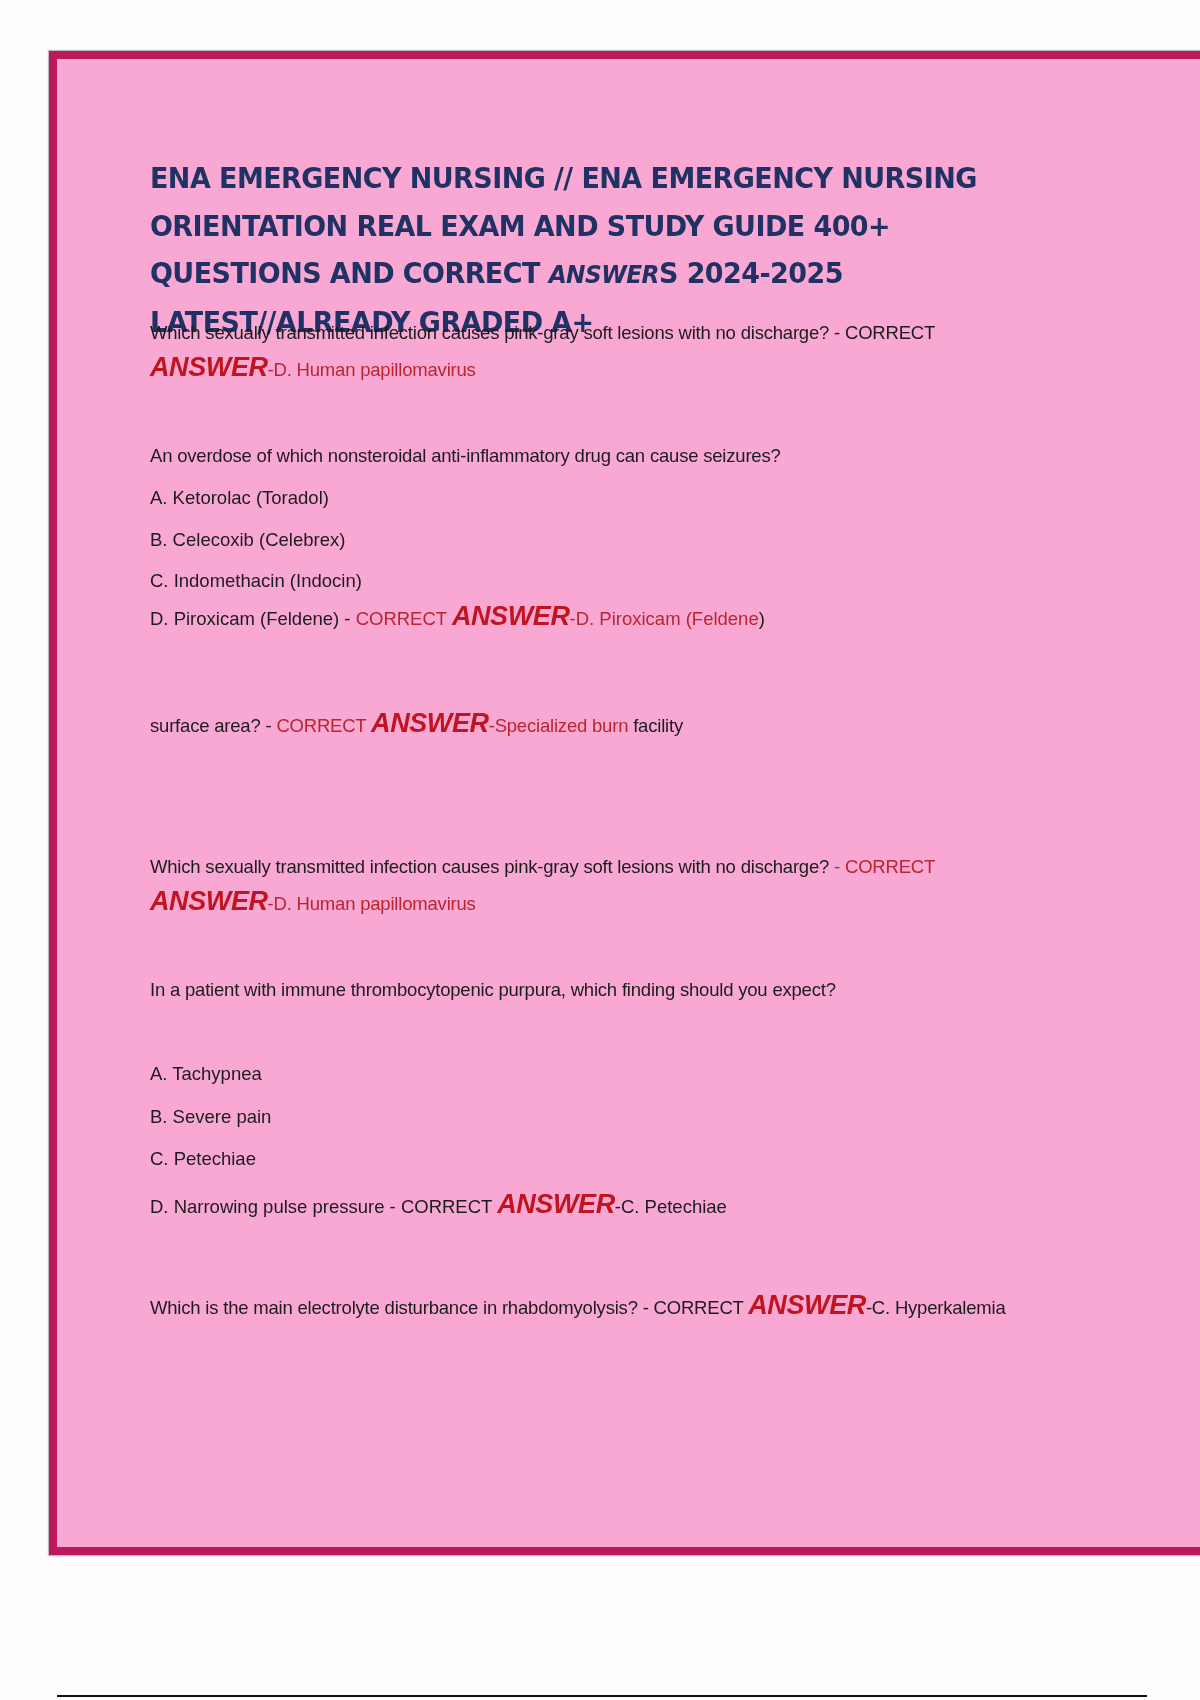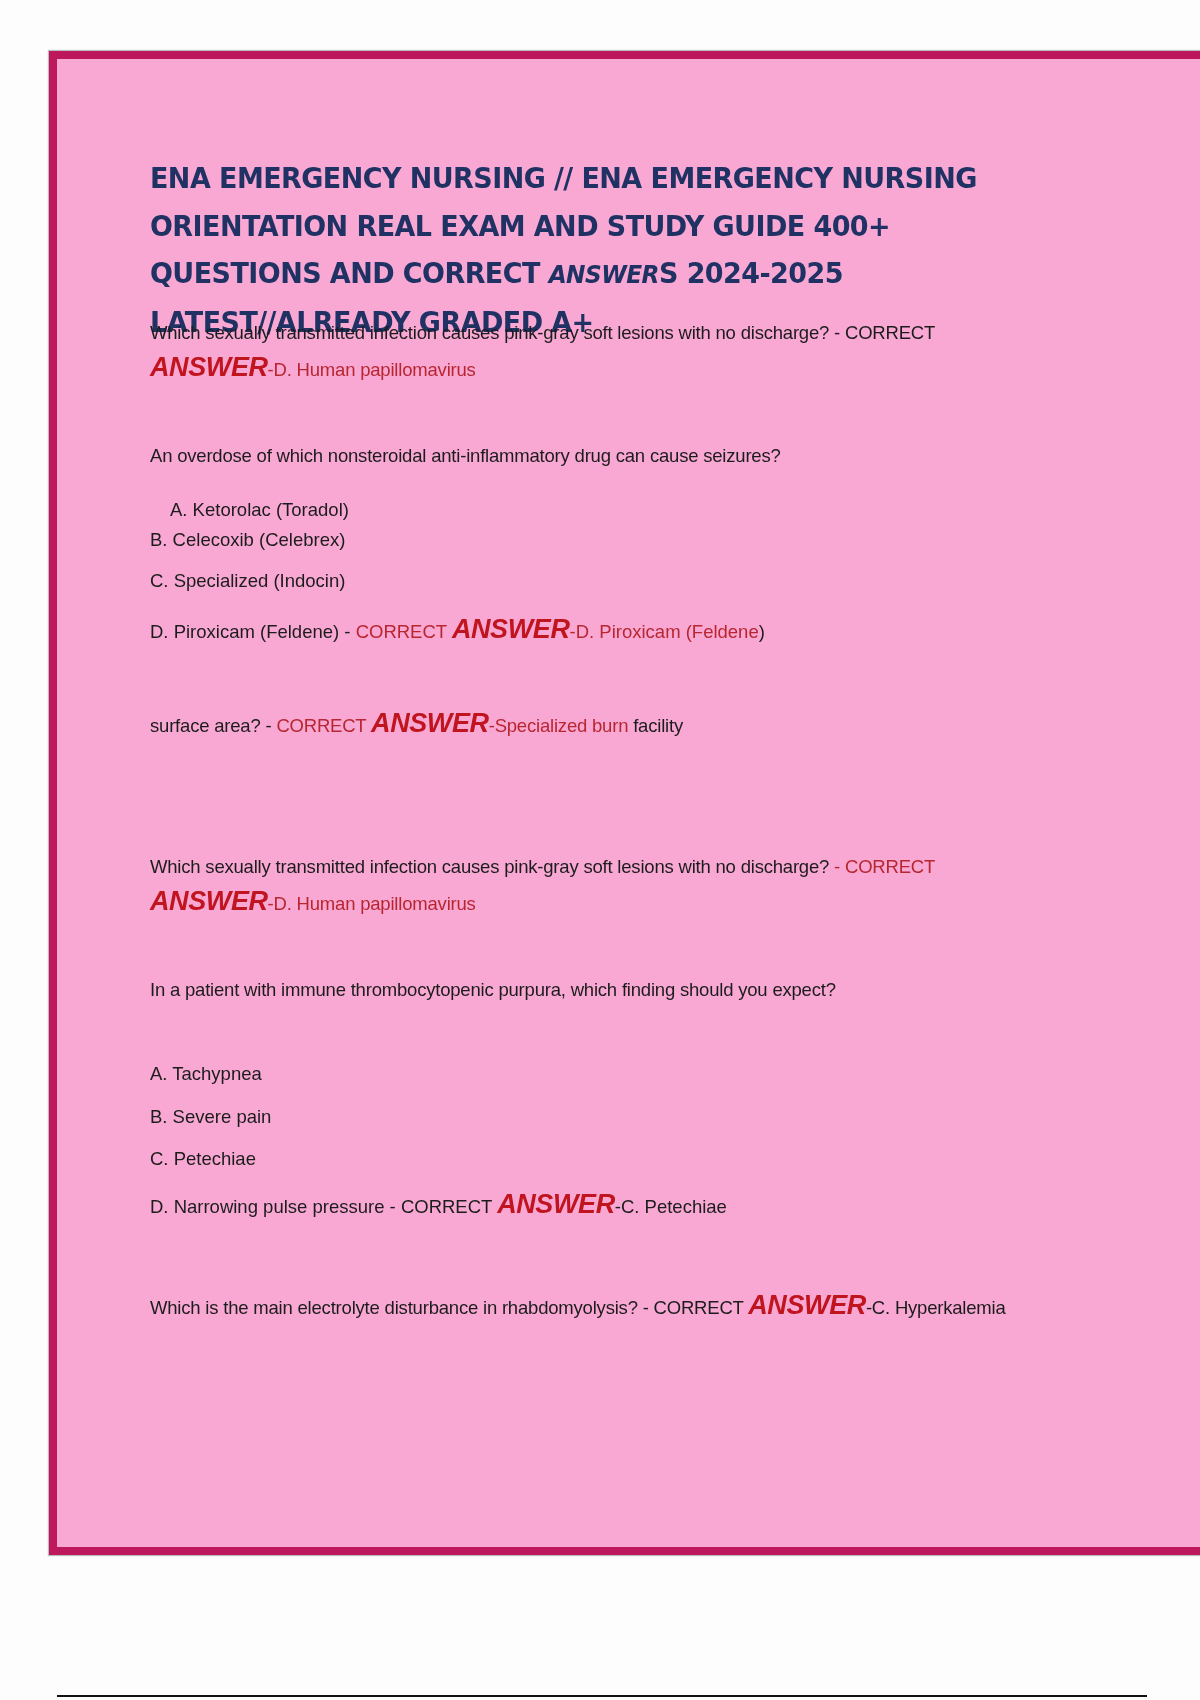--- a/index.html
+++ b/index.html
@@ -104,24 +104,24 @@
     </h1>
 
     <div class="block" style="top:259px;">
       <span class="line"><span>Which sexually transmitted infection causes pink-gray soft lesions with no discharge?</span><span> - </span><span>CORRECT</span></span>
       <span class="line" style="line-height:38px;"><span class="answer-word">ANSWER</span><span class="red">-</span><span class="red">D. Human papillomavirus</span></span>
     </div>
 
     <div class="block" style="top:382px;">
       <span class="line">An overdose of which nonsteroidal anti-inflammatory drug can cause seizures?</span>
     </div>
-    <div class="option" style="top:436px;margin-left:20px;">A. Ketorolac (Toradol)</div>
+    <div class="option" style="top:424px;">A. Ketorolac (Toradol)</div>
     <div class="option" style="top:466px;">B. Celecoxib (Celebrex)</div>
-    <div class="option" style="top:507px;">C. Specialized (Indocin)</div>
-    <div class="option" style="top:555px;"><span>D. Piroxicam (Feldene)</span><span> - </span><span class="red">CORRECT </span><span class="answer-word">ANSWER</span><span class="red">-</span><span class="red">D. Piroxicam (Feldene</span><span class="dark">)</span></div>
+    <div class="option" style="top:507px;">C. Indomethacin (Indocin)</div>
+    <div class="option" style="top:542px;"><span>D. Piroxicam (Feldene)</span><span> - </span><span class="red">CORRECT </span><span class="answer-word">ANSWER</span><span class="red">-</span><span class="red">D. Piroxicam (Feldene</span><span class="dark">)</span></div>
 
     <div class="block" style="top:645px;">
       <span class="line" style="line-height:38px;"><span>surface area?</span><span> - </span><span class="red">CORRECT </span><span class="answer-word">ANSWER</span><span class="red">-</span><span class="red">Specialized burn</span><span class="dark"> facility</span></span>
     </div>
 
     <div class="block" style="top:793px;">
       <span class="line"><span>Which sexually transmitted infection causes pink-gray soft lesions with no discharge?</span><span class="red"> - </span><span class="red">CORRECT</span></span>
       <span class="line" style="line-height:38px;"><span class="answer-word">ANSWER</span><span class="red">-</span><span class="red">D. Human papillomavirus</span></span>
     </div>
 

